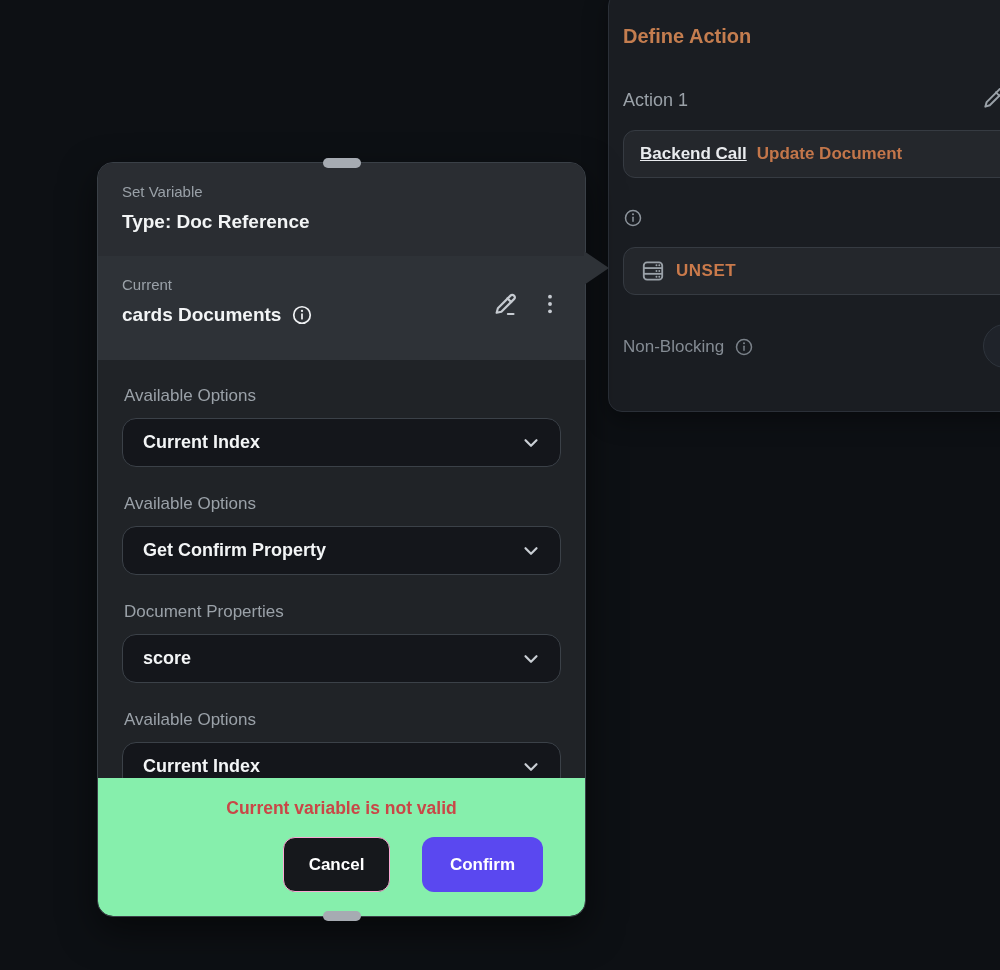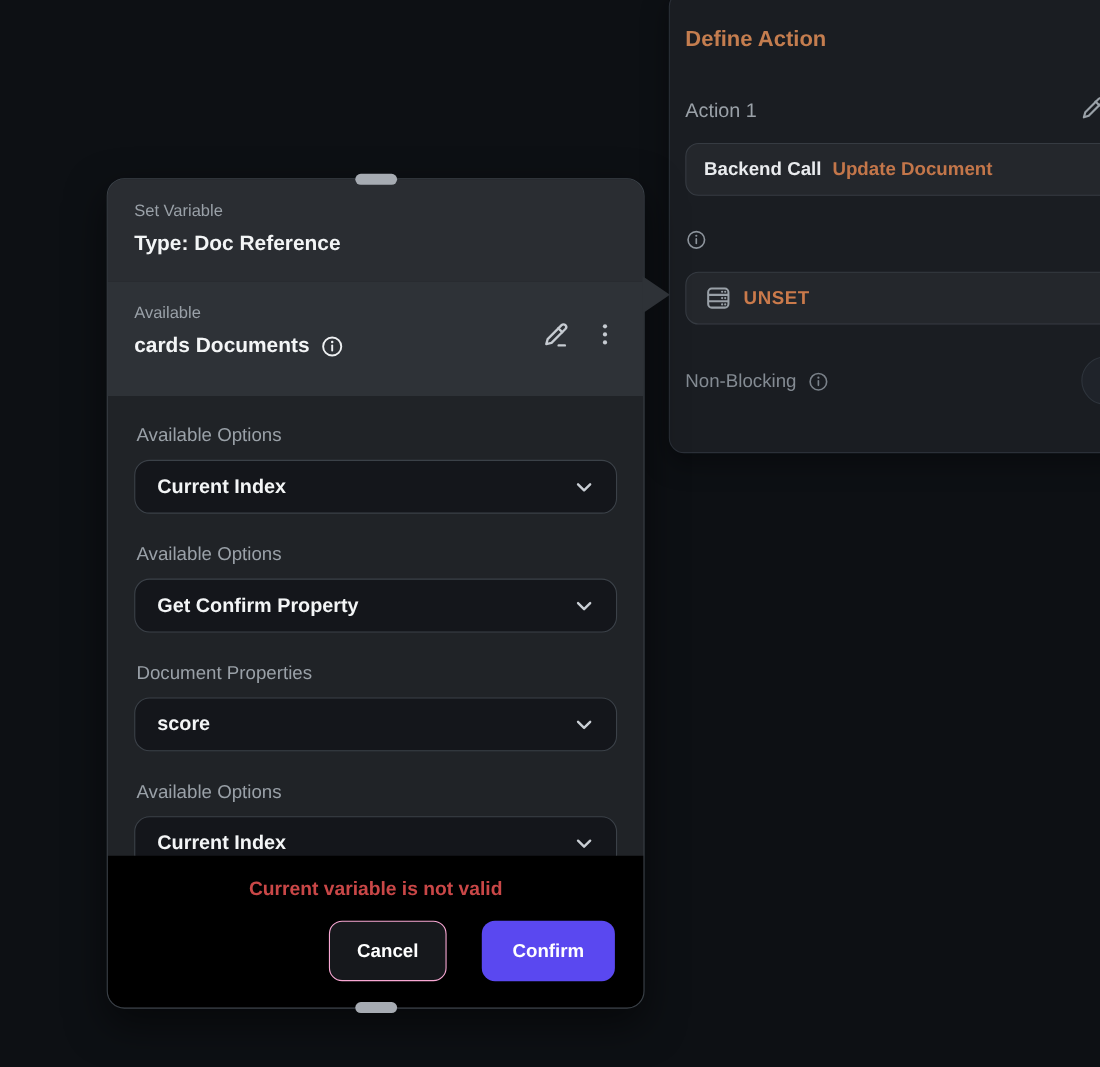--- a/index.html
+++ b/index.html
@@ -14,21 +14,21 @@
     padding:32px 0 0 14px; box-shadow:0 8px 24px rgba(0,0,0,.35);
   }
   .panel-inner { width:392px; }
   .panel-title { font-size:20px; font-weight:bold; color:#c47d4f; line-height:22px; }
   .action-row { margin-top:42px; font-size:18px; color:#9aa1a8; line-height:22px; }
   .pill {
     margin-top:19px; height:48px; width:392px; border-radius:12px;
     background:#24272c; border:1px solid #363b42;
     display:flex; align-items:center; padding:0 16px; gap:10px; cursor:pointer;
   }
-  .pill .type { font-size:17px; font-weight:bold; color:#e9ebee; }
+  .pill .type { font-size:17px; font-weight:bold; color:#e9ebee;text-decoration:underline; }
   .pill .name { font-size:17px; font-weight:bold; color:#c3764a; }
   .field-label-row { margin-top:30px; display:flex; align-items:center; gap:10px;
     font-size:17px; font-weight:bold; color:#eef0f2; line-height:21px; }
   .unset-text { font-size:17px; font-weight:bold; color:#ca7a4b; letter-spacing:.5px; }
   .nonblocking-row { margin-top:41px; display:flex; align-items:center; gap:10px;
     font-size:17px; color:#848b93; line-height:21px; }
   .panel-pencil { position:absolute; left:372px; top:92px; color:#9aa1a8; }
   .toggle-knob {
     position:absolute; left:374px; top:331px; width:44px; height:44px;
     border-radius:50%; background:#1f232a; border:1px solid #2e343c; cursor:pointer;
@@ -73,21 +73,21 @@
   .select {
     height:49px; background:#14161b; border:1.5px solid #3b4148; border-radius:14px;
     display:flex; align-items:center; justify-content:space-between;
     padding:0 18px 0 20px; cursor:pointer;gap:48px;
   }
   .select .value { font-size:18px; font-weight:bold; color:#f3f5f6; }
   .select .chev { color:#c9ced4; display:flex; }
 
   .card-footer {
     position:absolute; left:0; right:0; bottom:0; height:138px;
-    background:#000000; border-radius:0 0 15px 15px; padding:20px 26px 0;
+    background:#86efac; border-radius:0 0 15px 15px; padding:20px 42px 0;
   }
   .error-text { text-align:center; font-size:17.5px; font-weight:bold; color:#c94747; line-height:21px; }
   .btn-row { margin-top:18px; display:flex; justify-content:flex-end; gap:16px; }
   .btn { height:55px; border-radius:12px; font-family:"Liberation Sans",sans-serif;
     font-size:17px; font-weight:bold; color:#fff; cursor:pointer; }
   .btn.cancel { width:107px; background:#16181c; border:1px solid #f9a8d4; }
   .btn.confirm { width:121px; background:#5a48f0; border:none;margin-left:16px; }
 
   svg { display:block; }
 </style>
@@ -161,21 +161,21 @@
   <section class="card">
     <div class="handle top"></div>
 
     <header class="card-header">
       <div class="kicker">Set Variable</div>
       <div class="card-title">Type: Doc Reference</div>
     </header>
 
     <div class="variable-row">
       <div>
-        <div class="kicker">Available</div>
+        <div class="kicker">Current</div>
         <div class="var-name-row">
           <span class="var-name">cards Documents</span>
           <span class="icon-btn" style="color:#eef0f2;">
             <svg width="22" height="22" viewBox="0 0 24 24" fill="none" stroke="currentColor" stroke-width="1.9">
               <circle cx="12" cy="12" r="9"></circle>
                 <line x1="12" y1="11" x2="12" y2="16" stroke-linecap="round"></line>
               <circle cx="12" cy="7.6" r="1.25" fill="currentColor" stroke="none"></circle>
             </svg>
           </span>
         </div>

